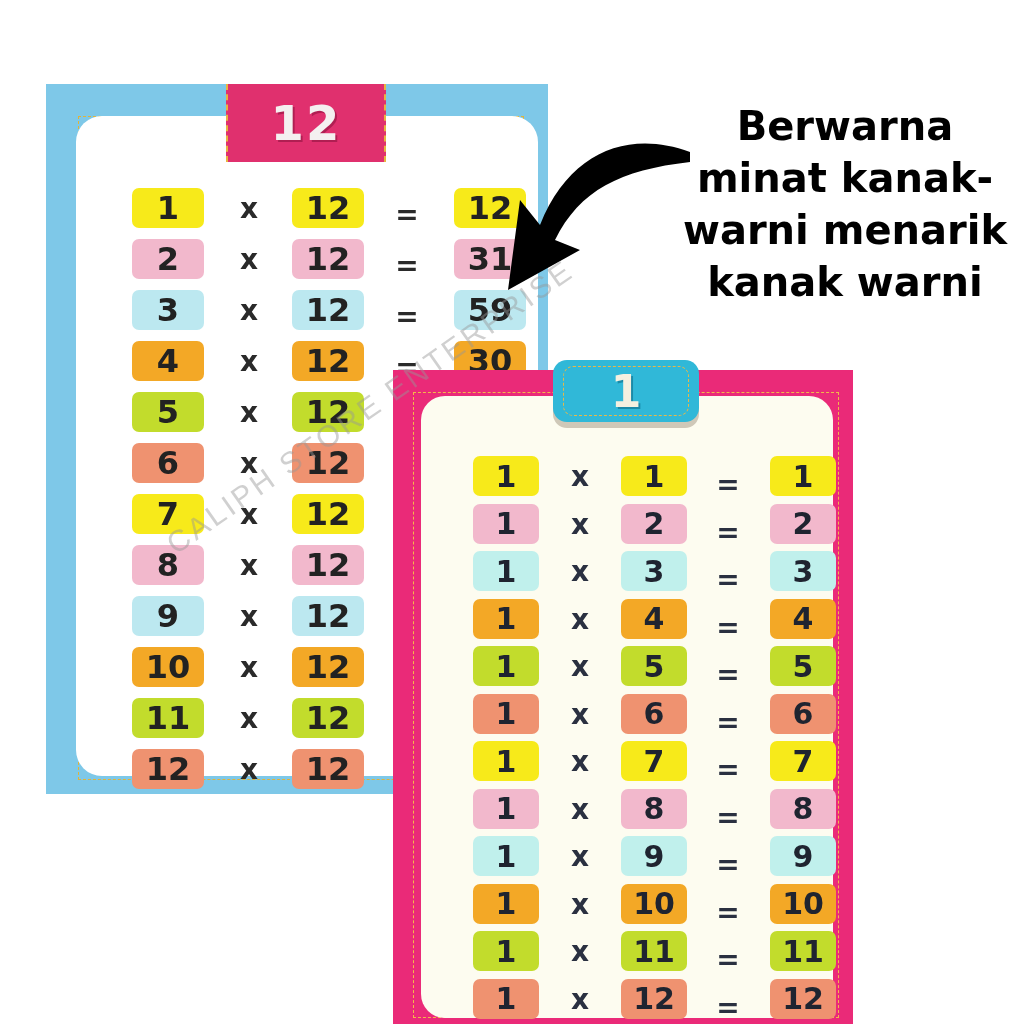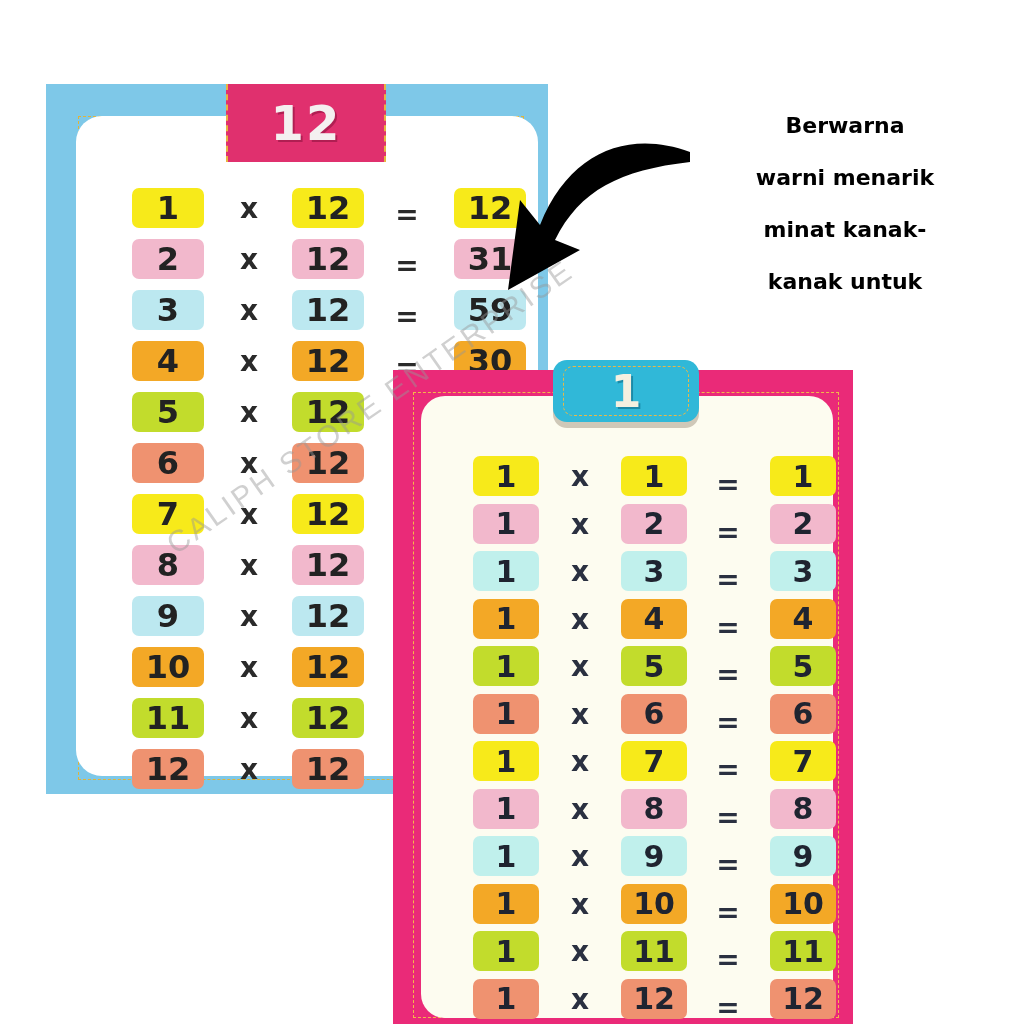--- a/index.html
+++ b/index.html
@@ -103,21 +103,21 @@
       position: absolute; left: 170px; top: 530px;
       font-family: "Liberation Sans", sans-serif;
       font-size: 30px; letter-spacing: 3px; color: rgba(150,150,150,0.45);
       transform: rotate(-35deg); transform-origin: left center;
       white-space: nowrap; z-index: 20;
     }
 
     
     .caption {
       position: absolute; left: 680px; top: 100px; width: 330px;
-      text-align: center; font-weight: bold; font-size: 22px; line-height: 52px;
+      text-align: center; font-weight: bold; font-size: 40px; line-height: 52px;
       color: #000;
     }
     .arrow { position: absolute; left: 500px; top: 130px; width: 200px; height: 170px; z-index: 5; }
   </style>
 </head>
 <body>
 
 <div class="card12">
   <div class="stitch"></div>
   <div class="inner">
@@ -299,18 +299,18 @@
     <span>1</span>
   </div>
 </div>
 
 <svg class="arrow" viewBox="0 0 200 170">
   <path d="M190 22 C 130 0, 70 20, 40 95 L 20 70 L 8 160 L 80 120 L 55 110 C 80 60, 120 40, 190 32 Z" fill="#000"></path>
 </svg>
 
 <div class="caption">
   <div>Berwarna</div>
+  <div>minat kanak-</div>
   <div>warni menarik</div>
-  <div>minat kanak-</div>
-  <div>kanak untuk</div>
+  <div>kanak warni</div>
 </div>
 
 <div class="watermark">CALIPH STORE ENTERPRISE</div>
 
 </body></html>

